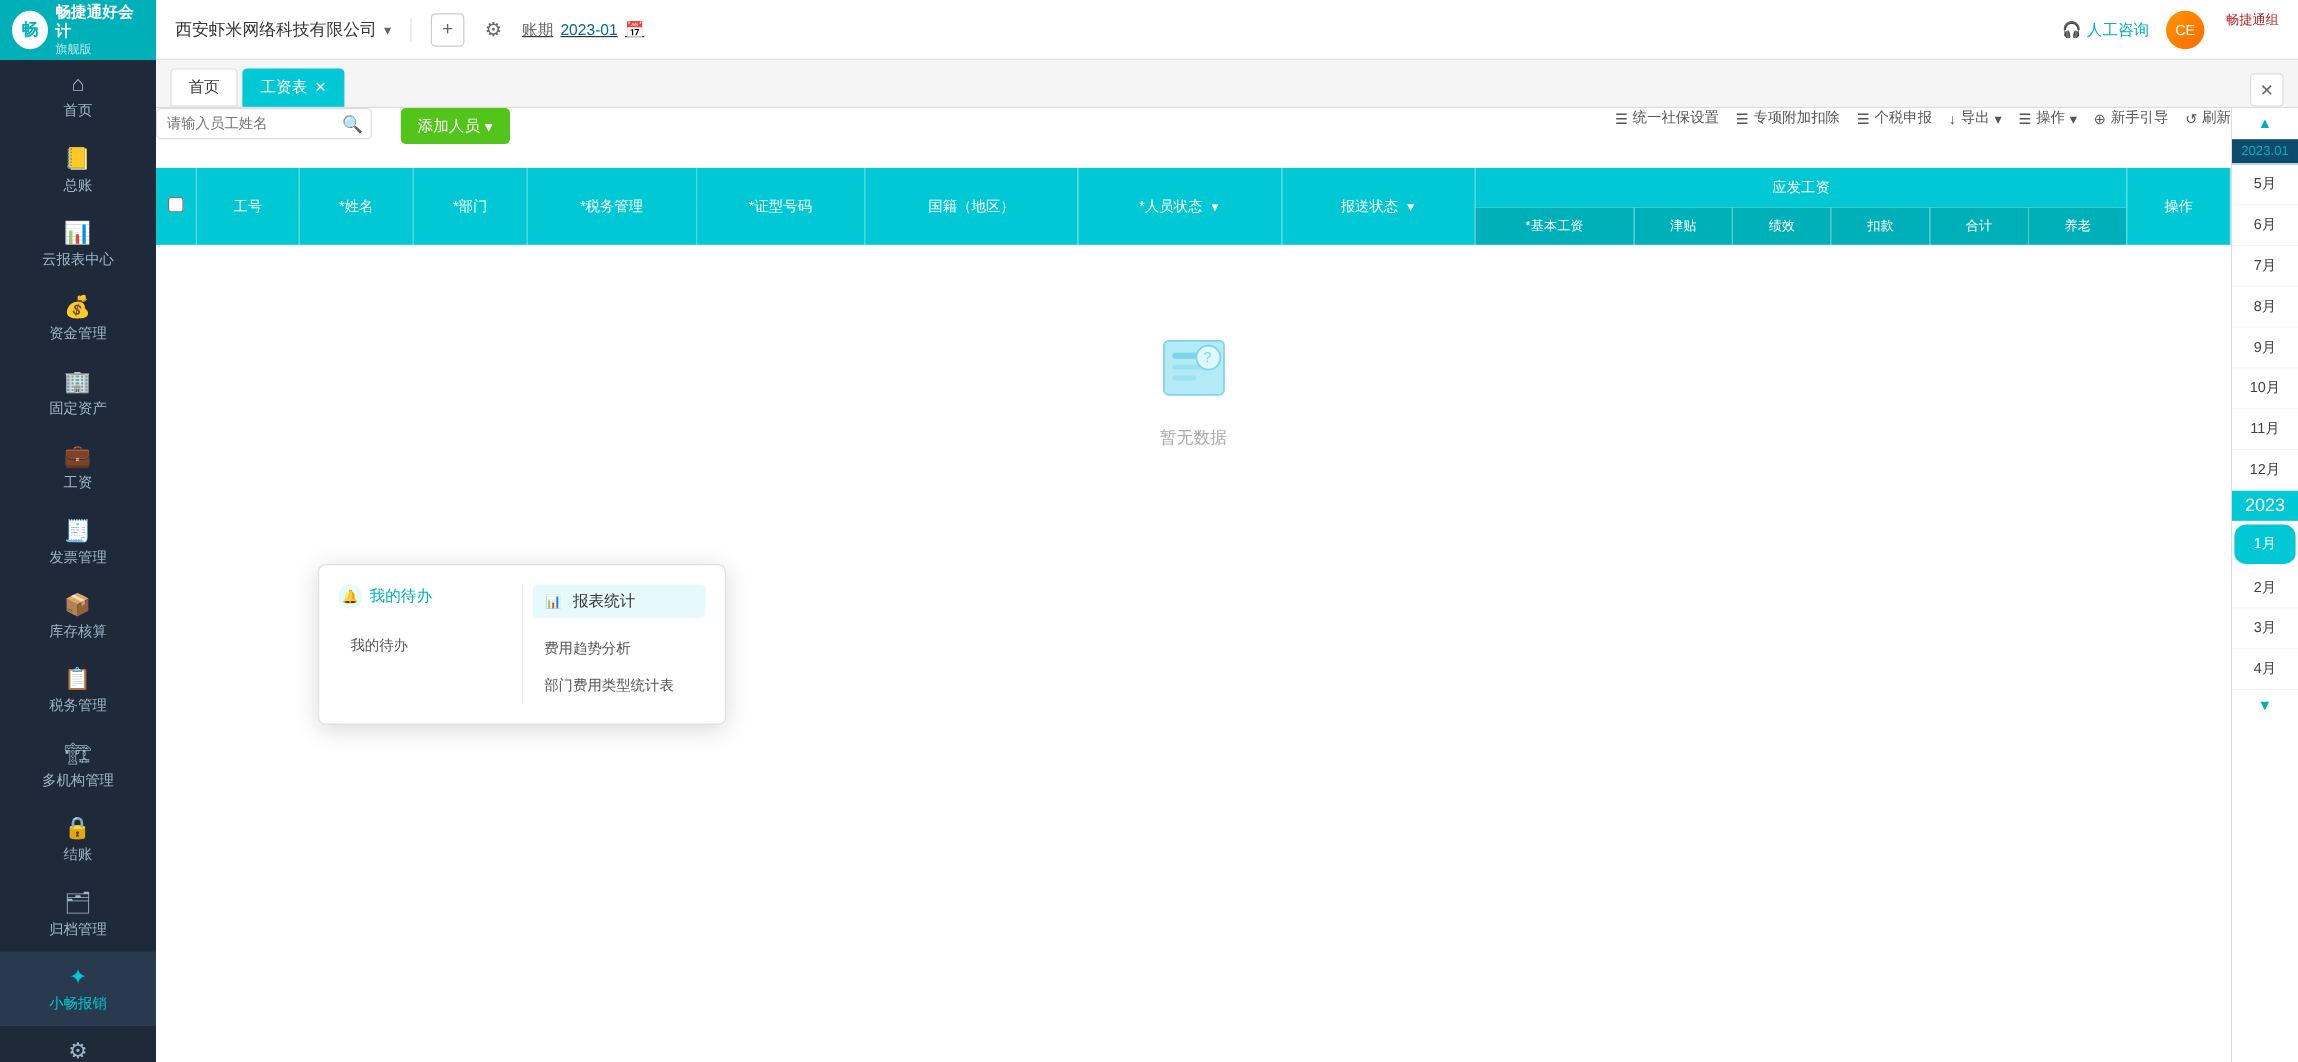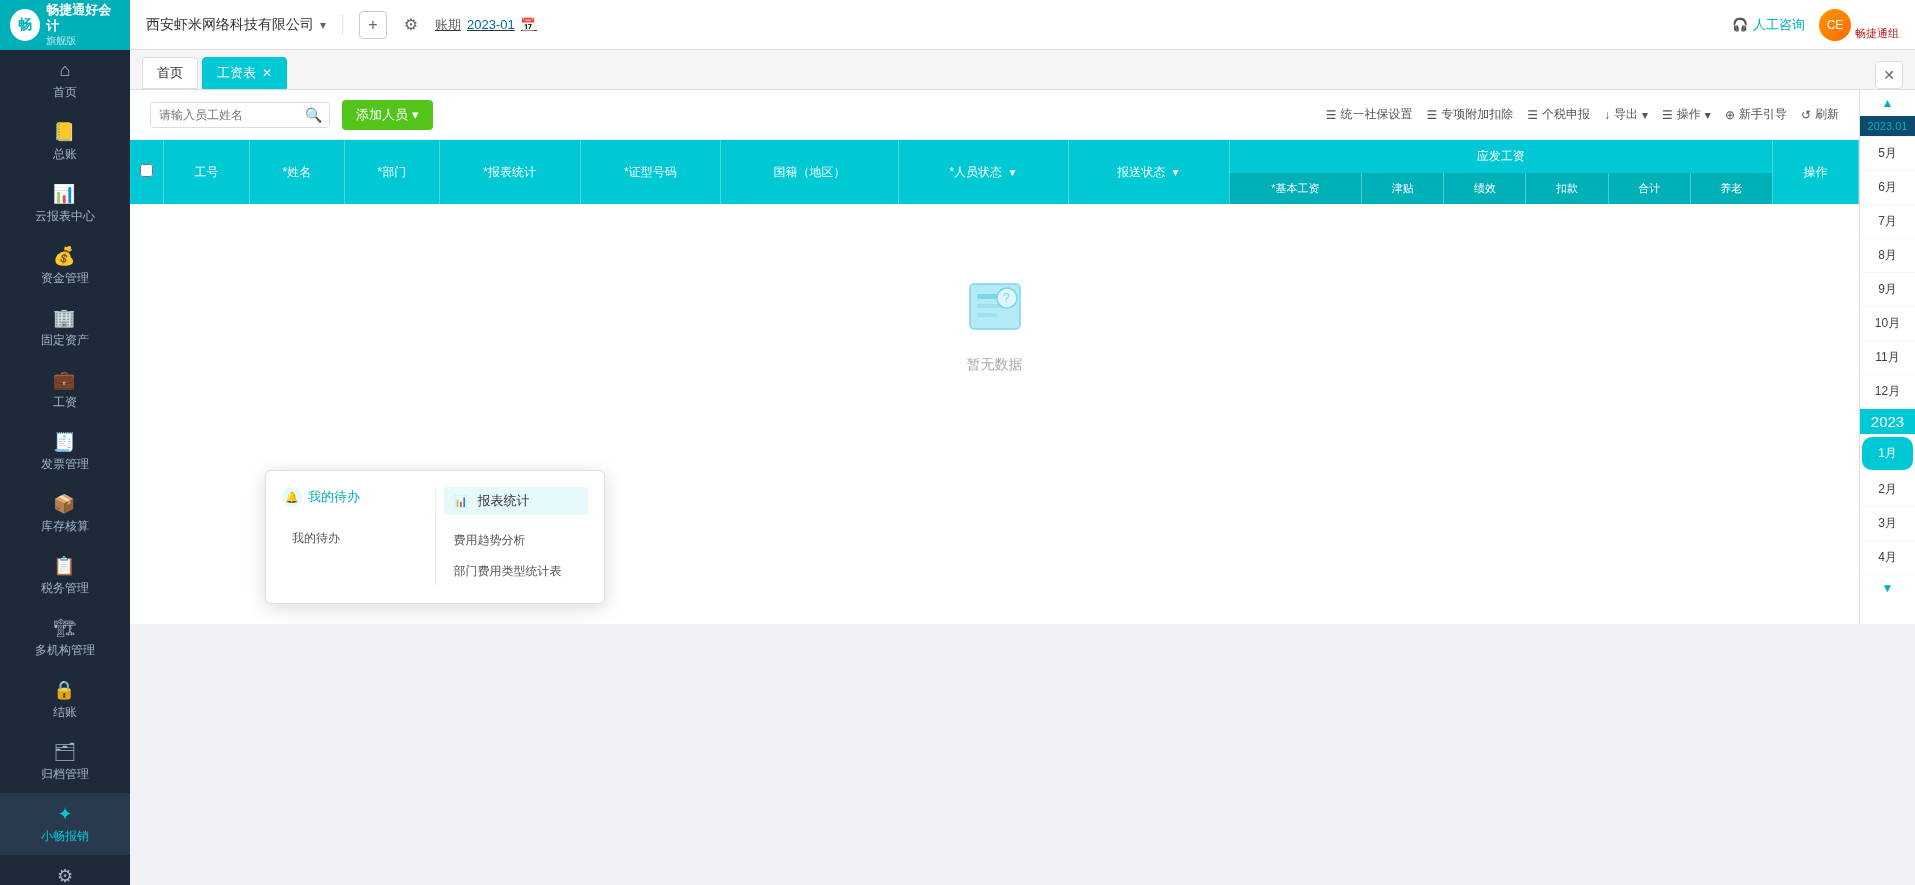--- a/index.html
+++ b/index.html
@@ -45,21 +45,21 @@
     }
     .sidebar-item.active { background: #2a3a4e; color: #00c8d4; }
     .sidebar-item .icon { font-size: 18px; }
     .sidebar-item-label { font-size: 12px; }
 
     
     .main-area {
       flex: 1;
       display: flex;
       flex-direction: column;
-      height: 624px;
+      height: 885px;
       overflow: hidden;
     }
 
     
     .topbar {
       height: 50px;
       background: #fff;
       border-bottom: 1px solid #e0e0e0;
       display: flex;
       align-items: center;
@@ -94,21 +94,21 @@
     .topbar-period-icon { color: #666; cursor: pointer; }
     .topbar-right {
       margin-left: auto;
       display: flex; align-items: center; gap: 14px;
     }
     .topbar-support {
       display: flex; align-items: center; gap: 4px;
       color: #00b0b9; font-size: 13px; cursor: pointer;
     }
     .topbar-user {
-      display: flex; align-items: flex-end; gap: 4px;
+      display: flex; align-items: flex-start; gap: 18px;
       cursor: pointer;
     }
     .user-avatar {
       width: 32px; height: 32px; border-radius: 50%;
       background: linear-gradient(135deg, #ff9500, #ff6b00);
       display: flex; align-items: center; justify-content: center;
       color: #fff; font-size: 12px;
     }
     .user-name { font-size: 11px; color: #b91c1c; }
 
@@ -156,23 +156,23 @@
       overflow: hidden;
       position: relative;
     }
 
     
     .toolbar {
       height: 50px;
       background: #fff;
       border-bottom: 1px solid #eee;
       display: flex;
-      align-items: center;
-      padding: 0 20px;
-      gap: 12px;
+      align-items: flex-start;
+      padding: 0 0;
+      gap: 24px;
     }
     .search-box {
       display: flex; align-items: center;
       border: 1px solid #ddd;
       border-radius: 4px;
       padding: 4px 8px;
       gap: 6px;
       width: 180px;
     }
     .search-box input {
@@ -489,21 +489,21 @@
       <div class="table-container">
         <table class="salary-table">
           <thead>
             <tr>
               <th rowspan="2" class="checkbox-cell">
                 <input type="checkbox" style="">
               </th>
               <th rowspan="2">工号</th>
               <th rowspan="2">*姓名</th>
               <th rowspan="2">*部门</th>
-              <th rowspan="2">*报表统计</th>
+              <th rowspan="2">*税务管理</th>
               <th rowspan="2">*证型号码</th>
               <th rowspan="2">国籍（地区）</th>
               <th rowspan="2">
                 <span>*人员状态</span>
                 <span class="filter-icon">▼</span>
               </th>
               <th rowspan="2">
                 <span>报送状态</span>
                 <span class="filter-icon">▼</span>
               </th>

